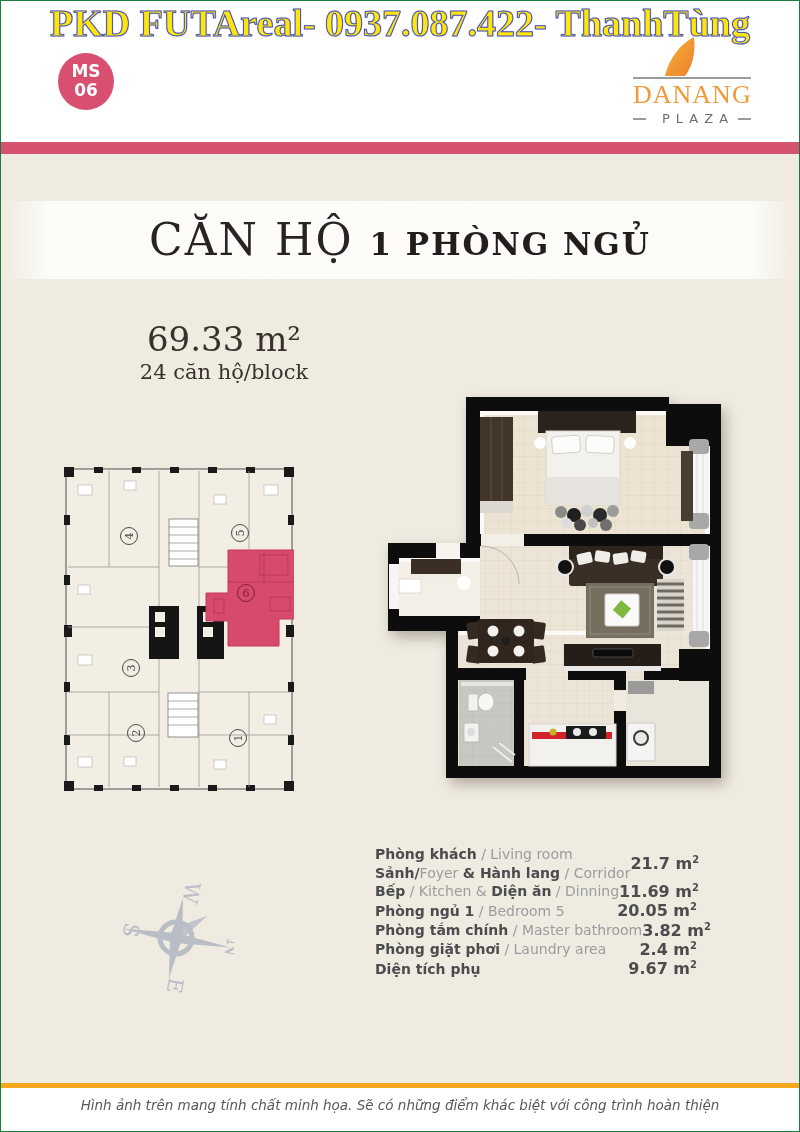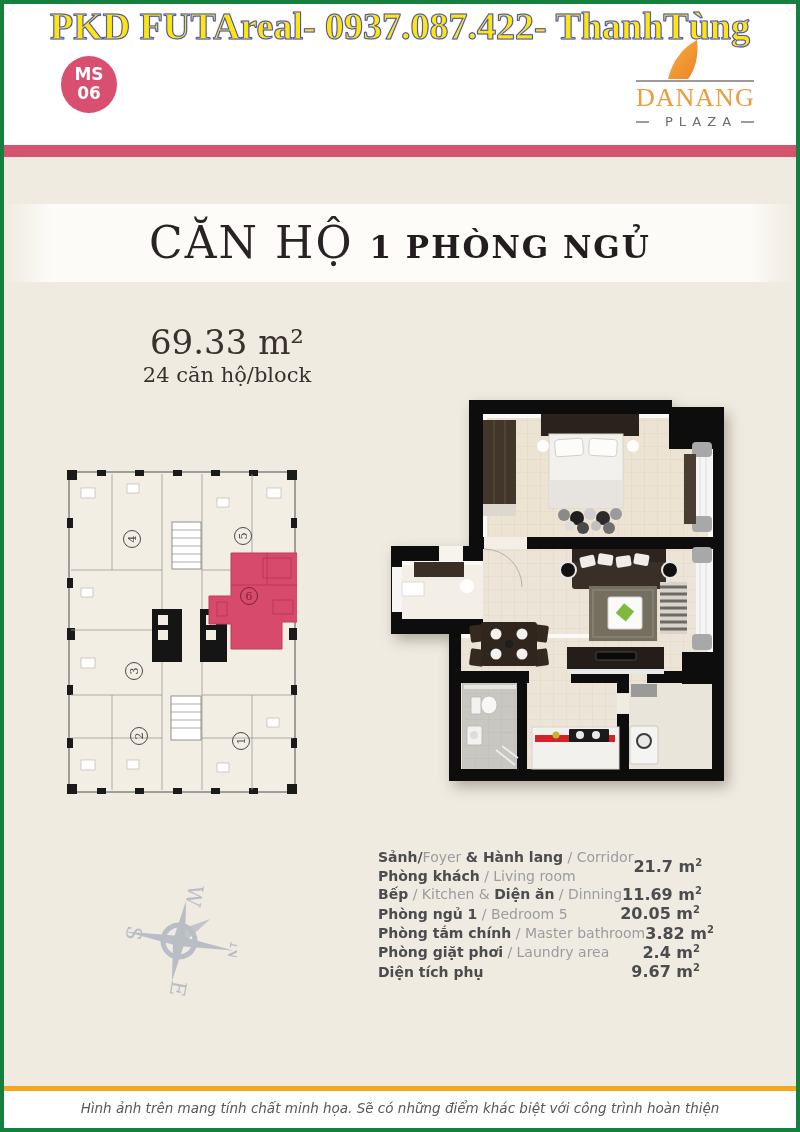--- a/index.html
+++ b/index.html
@@ -1,17 +1,17 @@
 <!DOCTYPE html>
 <html><head>
 <meta charset="utf-8">
 <style>
   html,body{margin:0;padding:0;background:#d8d8d8;}
   .page{position:relative;width:800px;height:1132px;margin:0 auto;background:#ffffff;
-        border:4px solid #15803d;box-sizing:border-box;overflow:hidden;
+        border:1px solid #15803d;box-sizing:border-box;overflow:hidden;
         font-family:"DejaVu Sans",sans-serif;}
   
   .hotline{position:absolute;top:0;left:0;width:100%;text-align:center;white-space:nowrap;
            font-family:"Liberation Serif",serif;font-weight:700;font-size:38px;line-height:44px;
            color:#ffe607;-webkit-text-stroke:1px #4853c0;
            text-shadow:0 0 1px #4853c0, 0 0 1px #4853c0;}
   .badge{position:absolute;left:57px;top:52px;width:56px;height:57px;border-radius:50%;
          background:#d94f70;color:#fff;text-align:center;font-weight:700;font-size:17px;
          line-height:19px;padding-top:9px;box-sizing:border-box;}
   .logo{position:absolute;left:632px;top:36px;width:118px;text-align:center;}
@@ -372,22 +372,22 @@
           <text x="104" y="77">E</text>
           <text x="57" y="130">S</text>
           <text x="10" y="77">W</text>
         </g>
     </g>
   </svg>
 
   <div class="rtable" id="room-table">
       <div class="t-row">
         <div class="t-labels">
+          <div class="t-line"><span class="seg-b">Phòng khách</span><span class="seg-l"> / Living room</span></div>
           <div class="t-line"><span class="seg-b">Sảnh/</span><span class="seg-l">Foyer </span><span class="seg-b">&amp; Hành lang</span><span class="seg-l"> / Corridor</span></div>
-          <div class="t-line"><span class="seg-b">Phòng khách</span><span class="seg-l"> / Living room</span></div>
         </div>
         <div class="t-value">21.7 m<sup>2</sup></div>
       </div>
       <div class="t-row">
         <div class="t-labels">
           <div class="t-line"><span class="seg-b">Bếp</span><span class="seg-l"> / Kitchen &amp; </span><span class="seg-b">Diện ăn</span><span class="seg-l"> / Dinning</span></div>
         </div>
         <div class="t-value">11.69 m<sup>2</sup></div>
       </div>
       <div class="t-row">

